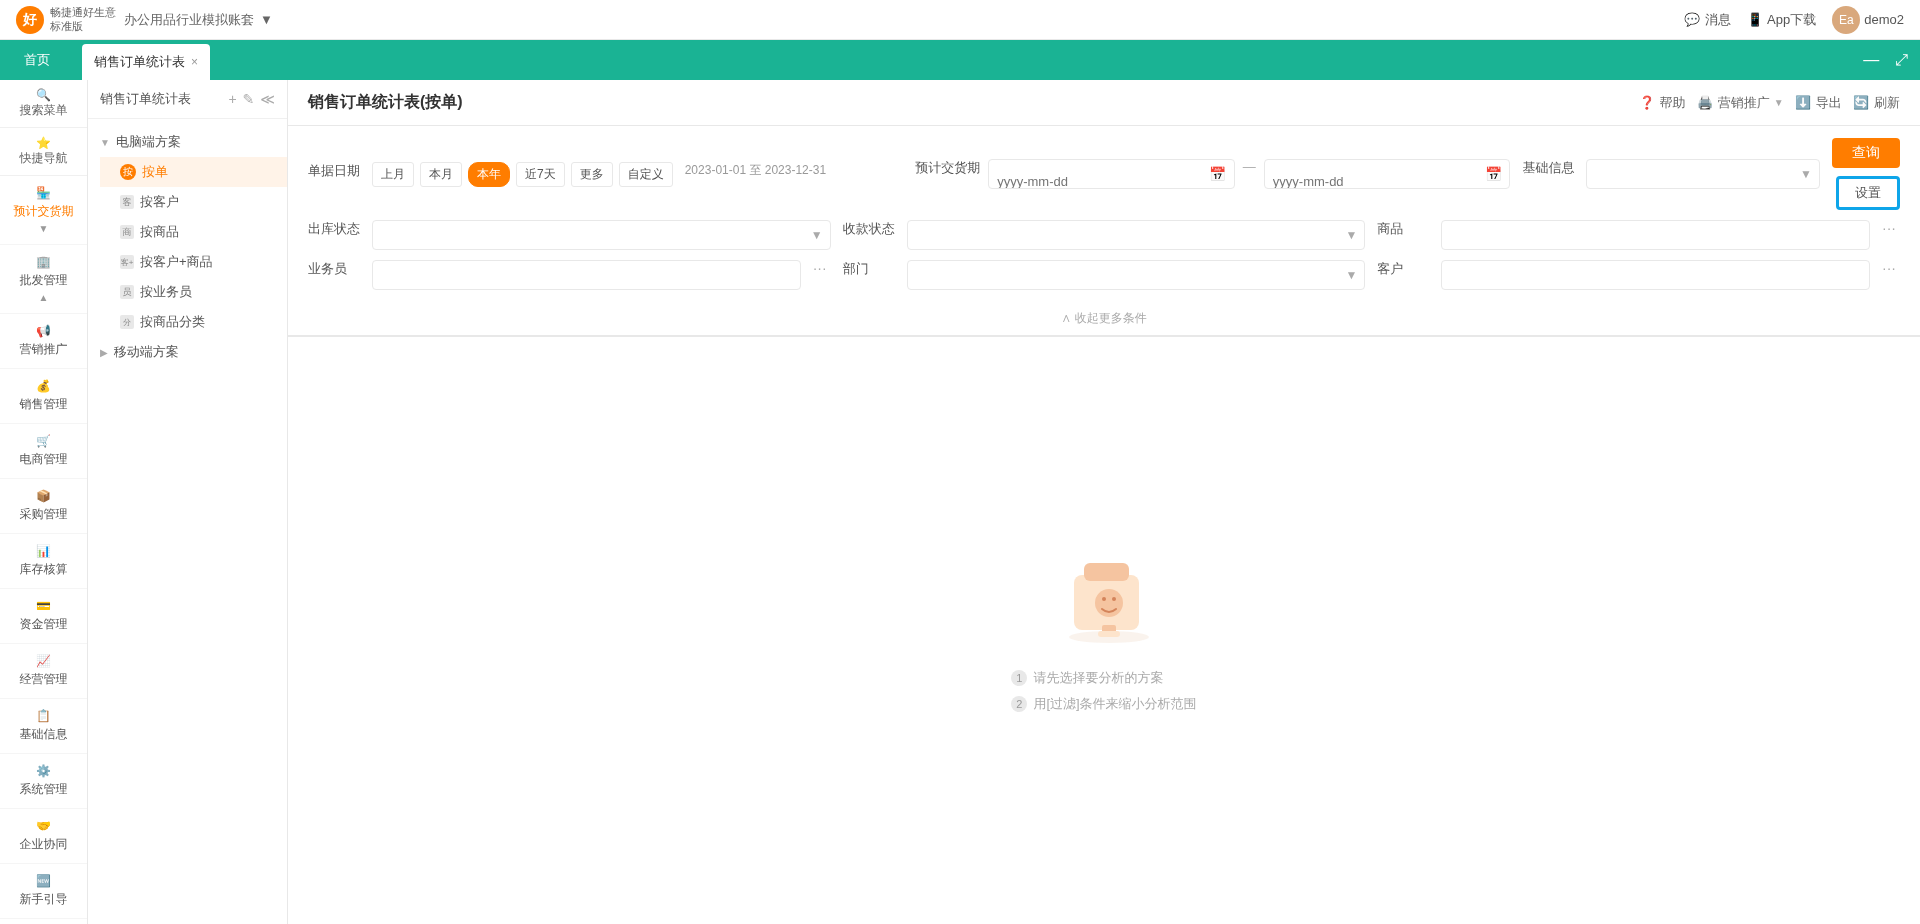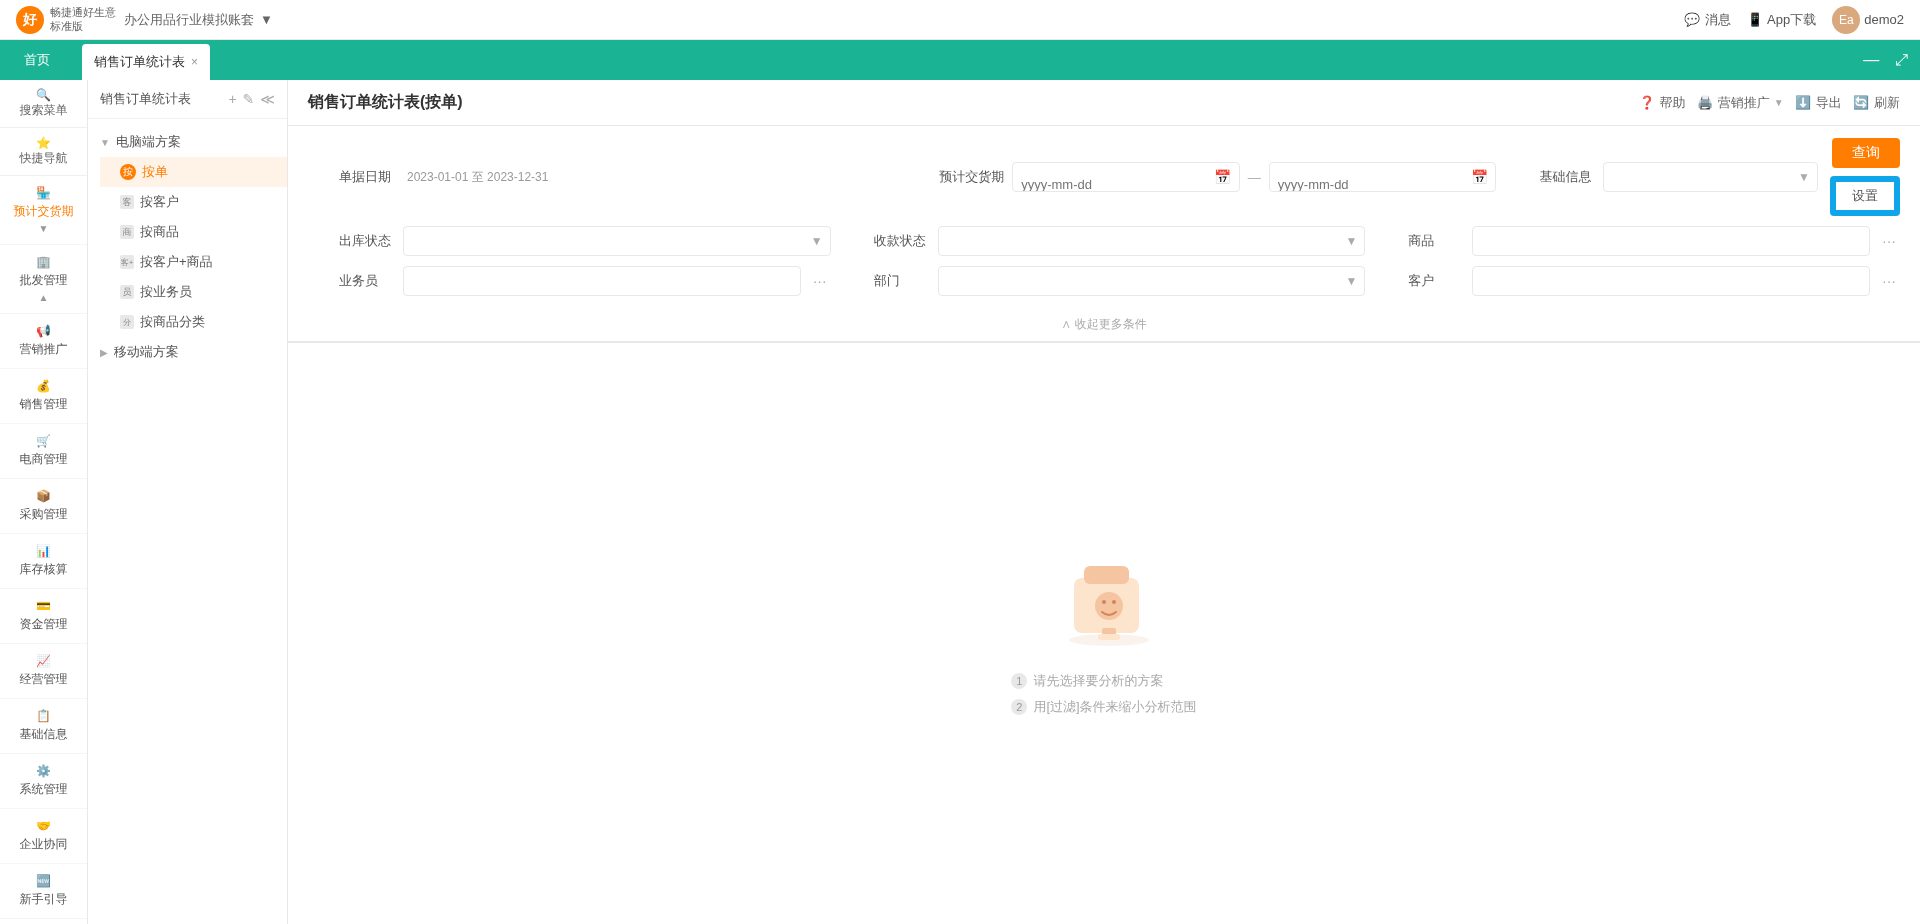--- a/index.html
+++ b/index.html
@@ -159,29 +159,29 @@
       flex: 1; min-width: 120px; position: relative; display: flex; align-items: center;
     }
     .filter-select-wrap select {
       width: 100%; height: 30px; border: 1px solid #e8e8e8; border-radius: 4px;
       padding: 0 28px 0 8px; font-size: 13px; color: #999; background: #fff;
       appearance: none; -webkit-appearance: none; cursor: pointer;
     }
     .select-arrow { position: absolute; right: 8px; color: #aaa; font-size: 12px; pointer-events: none; }
     .filter-dots { color: #aaa; cursor: pointer; font-size: 14px; padding: 0 4px; }
 
-    .filter-col { display: flex; align-items: center; gap: 8px; flex: 1; min-width: 300px; margin-left: 31px; }
+    .filter-col { display: flex; align-items: flex-start; gap: 8px; flex: 1; min-width: 300px; }
     .filter-dash { color: #aaa; }
 
     .btn-query {
       background: #ff7d00; color: white; border: none; border-radius: 4px;
       padding: 6px 20px; font-size: 14px; cursor: pointer; white-space: nowrap;
     }
     .btn-settings {
-      background: #fff; color: #555; border: 6px solid #0ea5e9; border-radius: 4px;
+      background: #fff; color: #555; border: 3px solid #0ea5e9; border-radius: 4px;
       padding: 5px 16px; font-size: 13px; cursor: pointer; white-space: nowrap; margin-top: 4px;
     }
 
     .collapse-bar {
       text-align: center; padding: 8px; color: #aaa; font-size: 12px; cursor: pointer;
       background: #fff; border-bottom: 1px solid #e8e8e8;
     }
 
     
     .empty-area {
@@ -399,20 +399,28 @@
           </div>
         </div>
       </div>
 
       <div class="filter-section">
         <div class="filter-rows-wrap">
 
           <div class="filter-row">
             <div class="filter-col" style="flex: 2; min-width: 400px;">
               <span class="filter-label">单据日期</span>
+              <div class="filter-dates">
+                <button class="filter-date-btn">上月</button>
+                <button class="filter-date-btn">本月</button>
+                <button class="filter-date-btn active">本年</button>
+                <button class="filter-date-btn">近7天</button>
+                <button class="filter-date-btn">更多</button>
+                <button class="filter-date-btn">自定义</button>
+              </div>
               <span class="filter-date-range">2023-01-01 至 2023-12-31</span>
             </div>
 
             <div class="filter-col" style="flex: 2; min-width: 340px;">
               <span class="filter-label">预计交货期</span>
               <div class="filter-input-with-icon">
                 <input type="text" class="filter-input" placeholder="yyyy-mm-dd" style="">
                 <span class="filter-icon-right">📅</span>
               </div>
               <span class="filter-dash">—</span>

